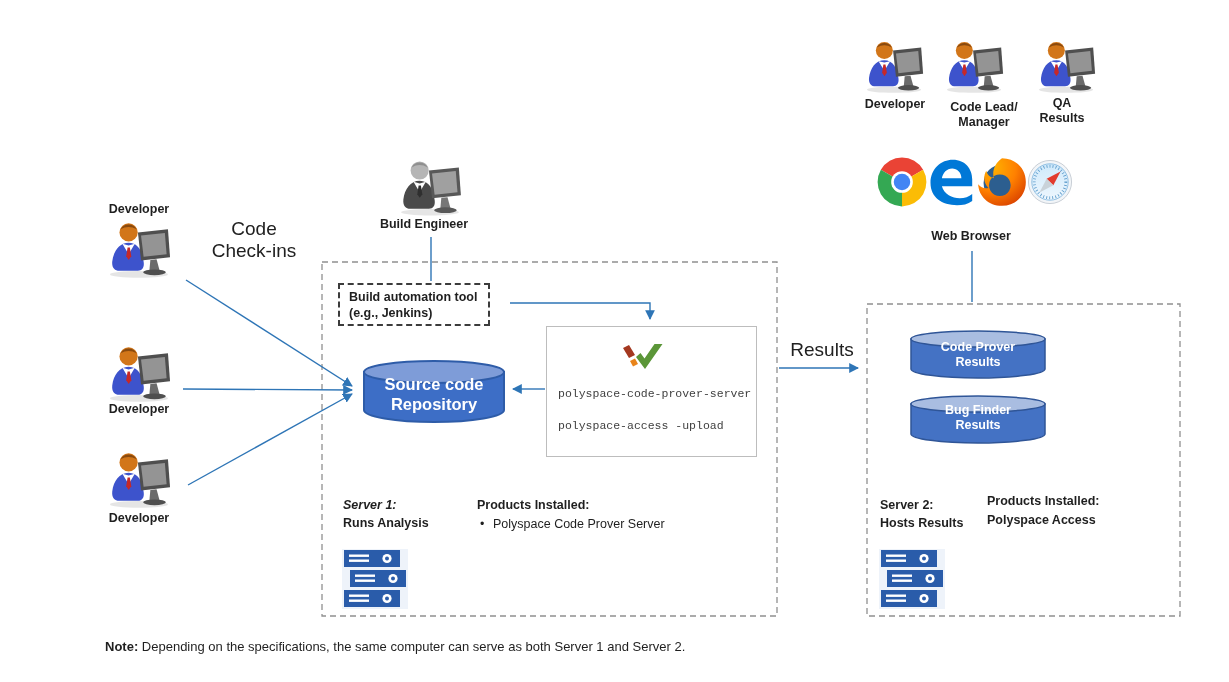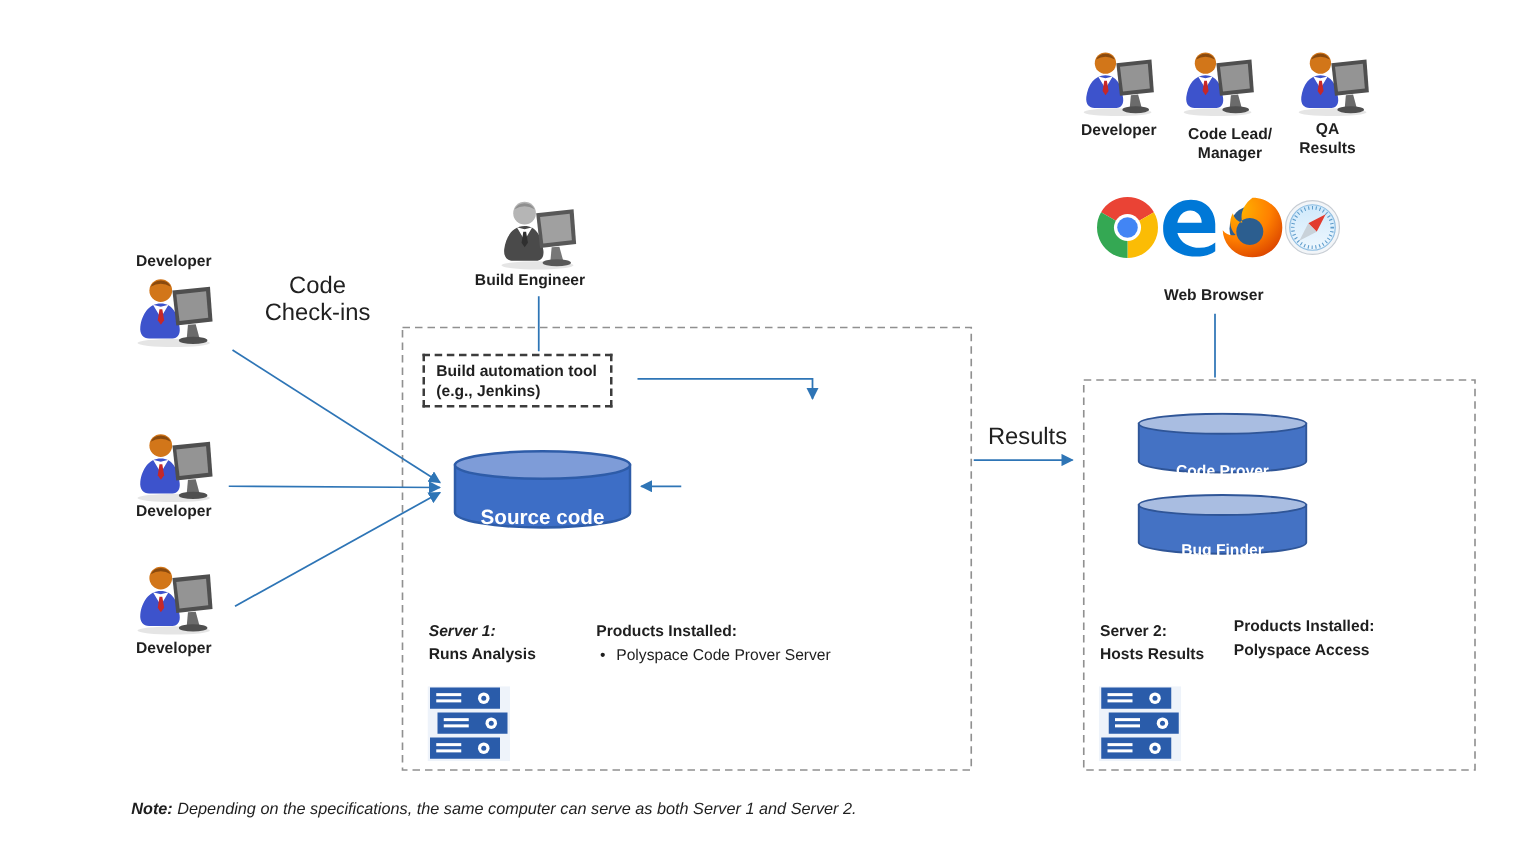--- a/index.html
+++ b/index.html
@@ -5,34 +5,34 @@
   html,body{margin:0;padding:0;background:#fff;}
   #canvas{
     position:relative;width:1229px;height:682px;background:#ffffff;overflow:hidden;
     font-family:"Liberation Sans", sans-serif;color:#1f1f1f;
   }
   .abs{position:absolute;}
   .lbl{font-size:12.5px;font-weight:bold;color:#1f1f1f;line-height:15px;}
   .lbl-c{text-align:center;}
   .biglabel{font-size:19px;color:#212121;line-height:22px;text-align:center;font-weight:400;}
   .mono{font-family:"Liberation Mono", monospace;font-size:11.5px;color:#3f3f3f;white-space:pre;}
-  .cyl-text{color:#fff;font-weight:bold;text-align:center;margin-top:30px;}
+  .cyl-text{color:#fff;font-weight:bold;text-align:center;}
   .repo-text{font-size:16.5px;line-height:20px;}
   .db-text{font-size:12.5px;line-height:15px;}
   .plain{font-size:12.5px;font-weight:700;line-height:16px;color:#1f1f1f;}
   .buildbox{
     border:2px dashed #3c3c3c;background:#fff;box-sizing:border-box;
     display:flex;flex-direction:column;justify-content:center;padding-left:9px;
   }
   .buildbox span{font-size:12.5px;font-weight:bold;line-height:16px;}
   .cmdbox{border:1px solid #bdbdbd;background:#fff;box-sizing:border-box;}
   .bullets{margin:0;padding:0;list-style:none;}
   .bullets li{font-size:12.5px;line-height:17px;padding-left:16px;position:relative;}
   .bullets li::before{content:"\2022";position:absolute;left:3px;top:0;}
-  .note{font-size:13px;color:#1f1f1f;font-style:italic;}
+  .note{font-size:13px;color:#1f1f1f;}
   .note b{font-weight:bold;}
   svg.icon{display:block;}
   .person-blue{--suit:#3d53cc;--head:#d27619;--hair:#8a4a0e;--tie:#c62828;--mon:#4f4f4f;--scr:#949494;--mon2:#6b6b6b;}
   .person-gray{--suit:#4a4a4a;--head:#b5b5b5;--hair:#8f8f8f;--tie:#2f2f2f;--mon:#585858;--scr:#a0a0a0;--mon2:#777;}
   .srv{--srv:#2a5caa;}
   #defs{position:absolute;width:0;height:0;overflow:hidden;}
 </style>
 </head>
 <body>
 
@@ -166,20 +166,27 @@
 
   <svg class="abs" style="left:361px;top:360px;" width="146" height="64" viewBox="0 0 146 64">
     <path d="M3 12 L3 50 A70 12 0 0 0 143 50 L143 12 Z" fill="#3D6EC6" stroke="#2E5CA8" stroke-width="2"></path>
     <ellipse cx="73" cy="12" rx="70" ry="11" fill="#7E9CD8" stroke="#2E5CA8" stroke-width="2"></ellipse>
   </svg>
   <div class="abs cyl-text repo-text" style="left:361px;top:374px;width:146px;">
     <div>Source code</div>
     <div>Repository</div>
   </div>
 
+  <div class="abs cmdbox" style="left:546px;top:326px;width:211px;height:131px;">
+    <svg class="abs icon" style="left:73px;top:16px;" width="50" height="36">
+        <use href="#sym-polyspace"></use>
+      </svg>
+    <div class="abs mono" style="left:11px;top:60px;">polyspace-code-prover-server</div>
+    <div class="abs mono" style="left:11px;top:92px;">polyspace-access -upload</div>
+  </div>
 
   <div class="abs lbl" style="left:343px;top:498px;font-style:italic;">Server 1:</div>
   <div class="abs plain" style="left:343px;top:515px;">Runs Analysis</div>
   <svg class="abs icon srv" style="left:342px;top:549px;" width="66" height="60">
       <use href="#sym-server"></use>
     </svg>
 
   <div class="abs lbl" style="left:477px;top:498px;">Products Installed:</div>
   <ul class="abs bullets" style="left:477px;top:516px;width:230px;">
     <li>Polyspace Code Prover Server</li>

